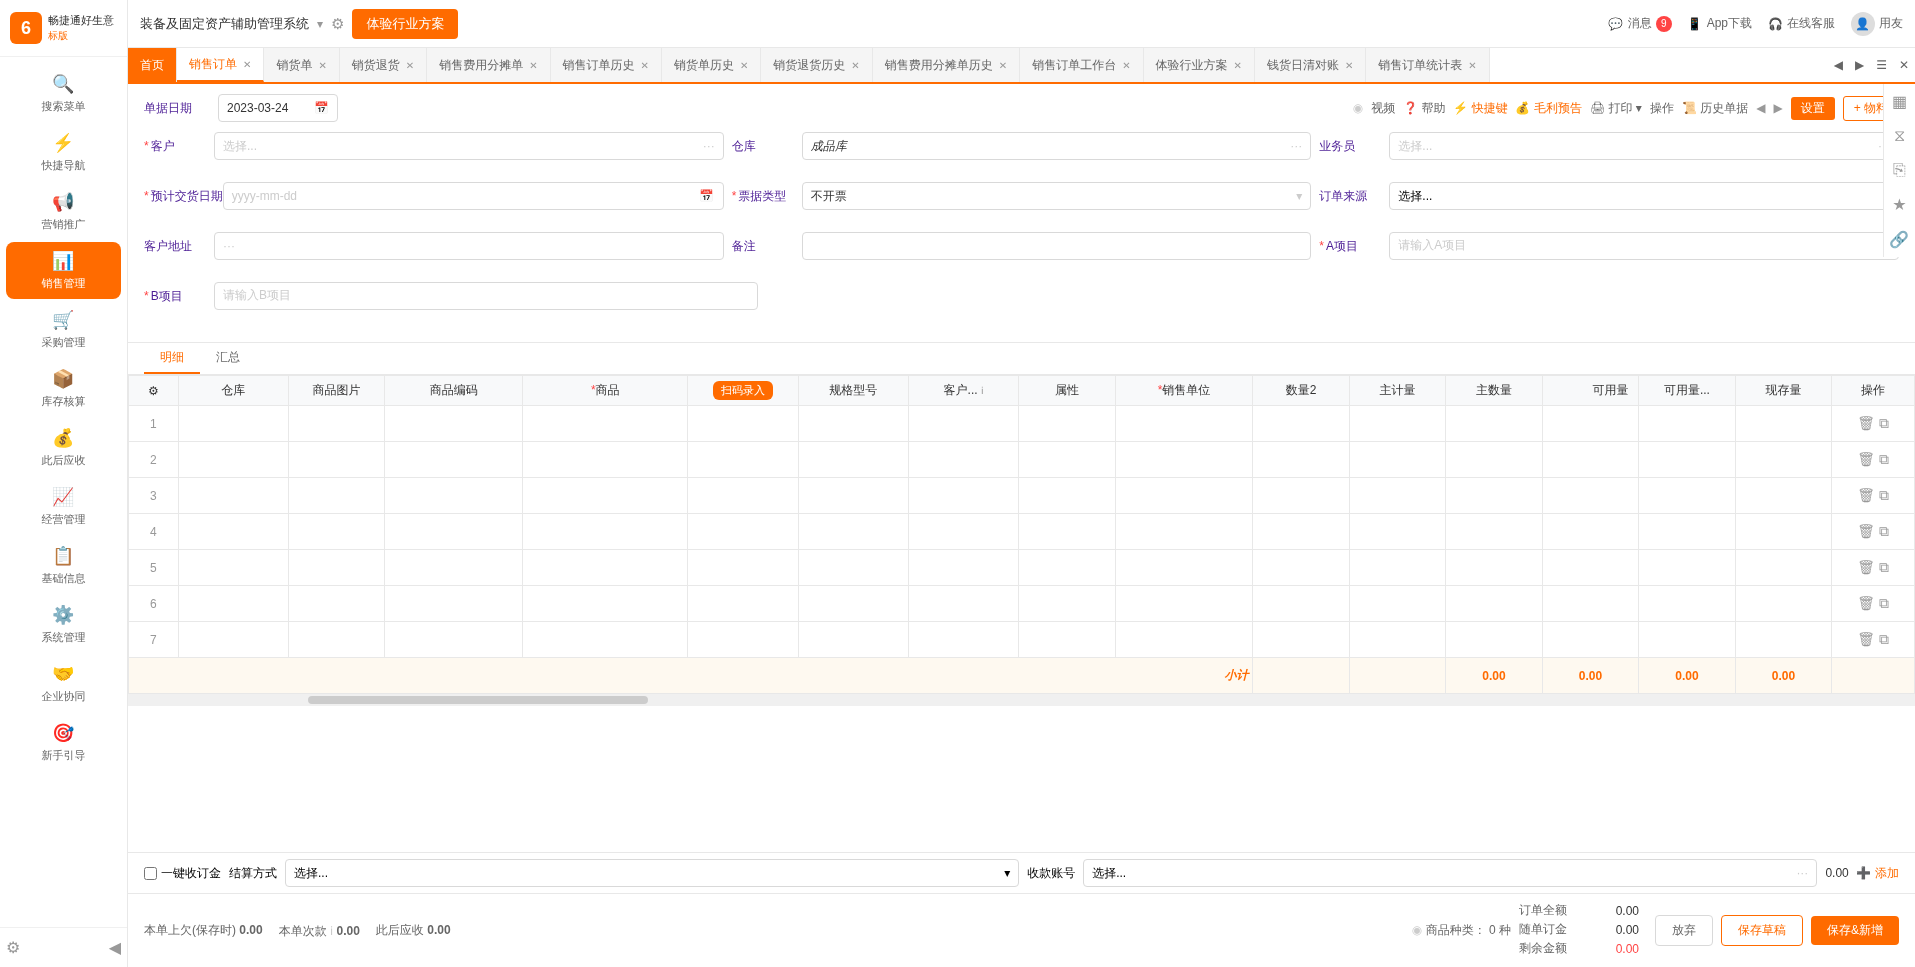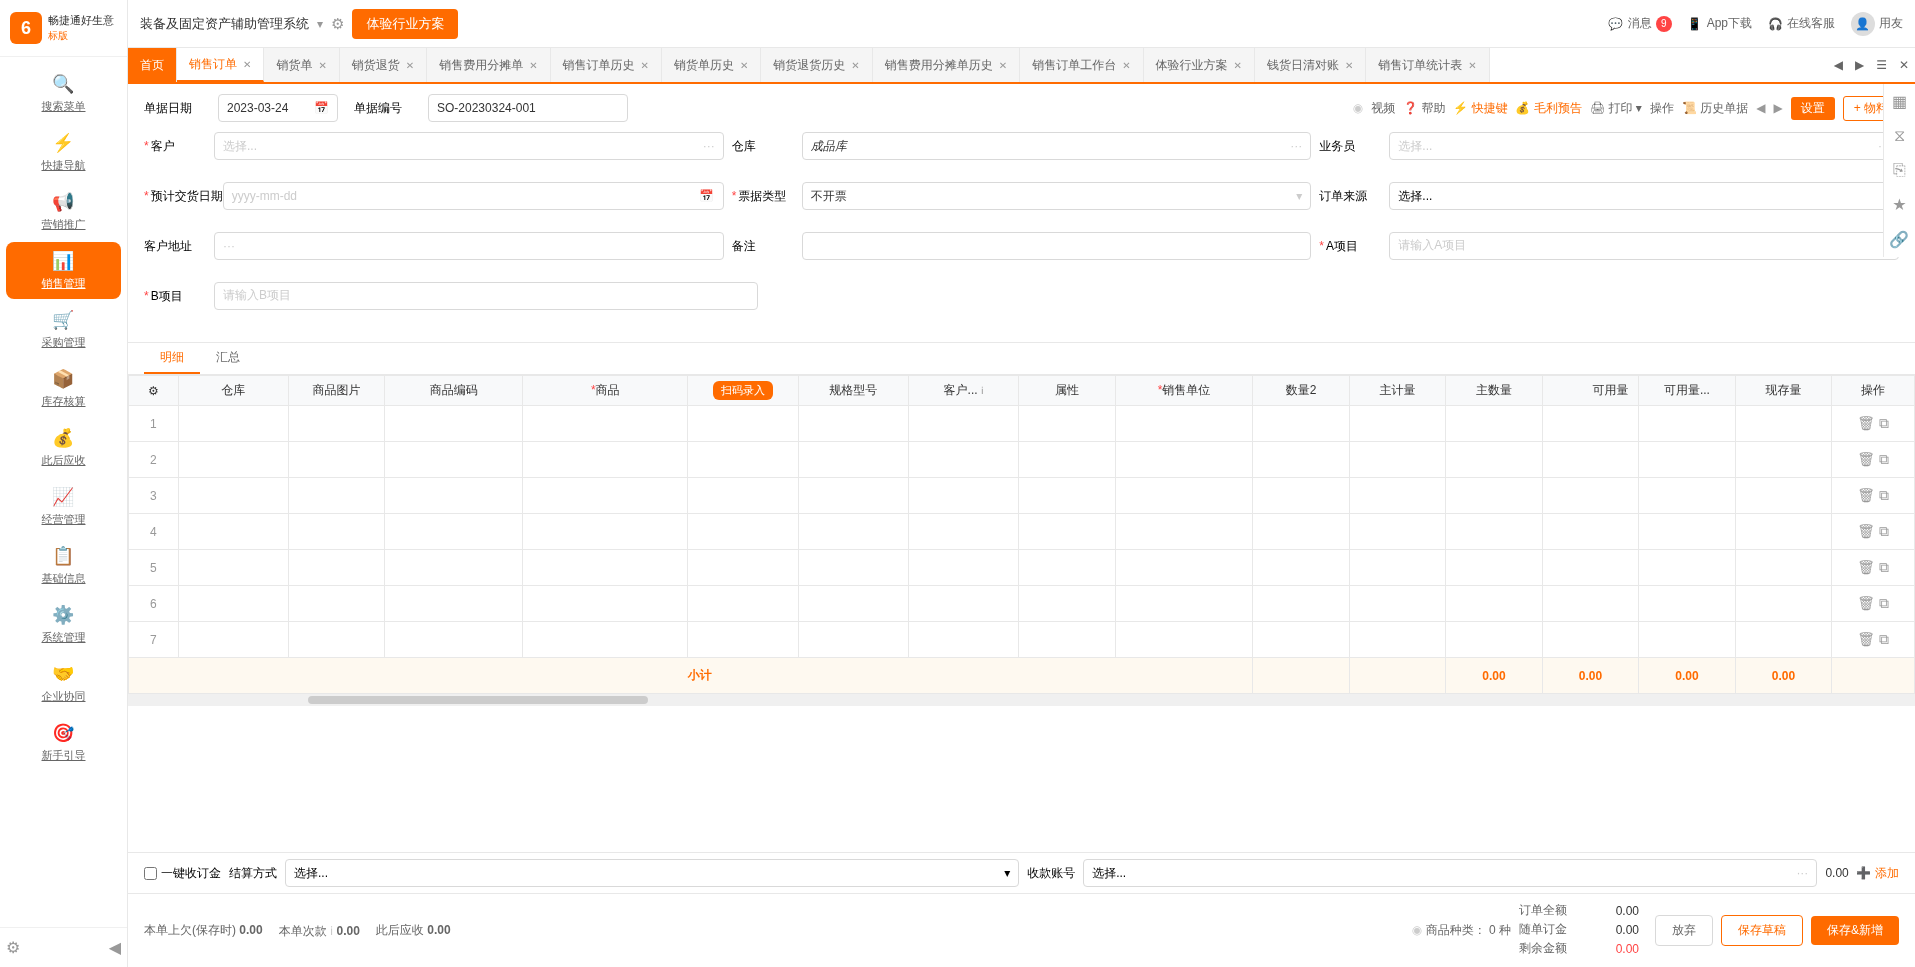--- a/index.html
+++ b/index.html
@@ -19,21 +19,21 @@
     }
     .logo-text { font-size: 11px; color: #333; line-height: 1.4; }
     .logo-sub { font-size: 10px; color: #ff6b00; }
     .sidebar-menu { flex: 1; overflow-y: auto; padding: 6px 0; }
     .sidebar-item {
       display: flex; flex-direction: column; align-items: center; padding: 8px 4px;
       cursor: pointer; color: #666; gap: 4px; border-radius: 4px; margin: 2px 6px;
     }
     .sidebar-item.active { background: #ff6b00; color: #fff; border-radius: 8px; }
     .sidebar-item .s-icon { font-size: 18px; }
-    .sidebar-item .s-label { font-size: 11px; text-align: center; text-decoration: underline; }
+    .sidebar-item .s-label { font-size: 11px; text-align: center; }
     .sidebar-bottom {
       padding: 10px 6px; border-top: 1px solid #f0f0f0; display: flex; justify-content: space-between; align-items: center;
     }
 
     
     .top-header {
       position: fixed; left: 128px; top: 0; right: 0; height: 48px; background: #fff;
       border-bottom: 1px solid #e8e8e8; z-index: 99; display: flex; align-items: center; padding: 0 12px;
       justify-content: space-between;
     }
@@ -74,21 +74,21 @@
     }
     .form-toolbar {
       display: flex; align-items: center; justify-content: space-between; margin-bottom: 10px;
     }
     .form-toolbar-left { display: flex; align-items: center; gap: 16px; font-size: 12px; }
     .form-toolbar-right { display: flex; align-items: center; gap: 8px; font-size: 12px; color: #666; }
     .toolbar-btn { display: flex; align-items: center; gap: 2px; cursor: pointer; color: #666; }
     .toolbar-btn.primary { color: #ff6b00; }
     .field-row { display: flex; align-items: flex-end; margin-bottom: 22px; gap: 8px; flex-wrap: wrap; }
     .field-group { display: flex; align-items: center; flex: 1; min-width: 280px; }
-    .field-label { color: #000000; min-width: 70px; white-space: nowrap; }
+    .field-label { color: #4c1d95; min-width: 70px; white-space: nowrap; }
     .field-label.required::before { content: '*'; color: #ff4444; margin-right: 2px; }
     .field-input {
       flex: 1; border: 1px solid #d9d9d9; border-radius: 4px; padding: 4px 8px;
       height: 28px; color: #ccc; font-size: 12px; background: #fff;
     }
     .field-input.with-icon { display: flex; align-items: center; justify-content: space-between; }
     .select-control {
       flex: 1; border: 1px solid #d9d9d9; border-radius: 4px; padding: 4px 8px;
       height: 28px; display: flex; align-items: center; justify-content: space-between; cursor: pointer;
     }
@@ -326,24 +326,20 @@
   <div class="form-area">
 
     <div class="form-toolbar">
       <div class="form-toolbar-left">
         <div class="field-date">
           <span class="field-label">单据日期</span>
           <div class="field-input with-icon" style="width:120px;color:#333;">
             <span>2023-03-24</span>
             <span style="color:#ccc;">📅</span>
           </div>
-        </div>
-        <div class="field-date">
-          <span class="field-label">单据编号</span>
-          <span class="field-input" style="width:200px;color:#333;display:flex;align-items:center;">SO-20230324-001</span>
         </div>
       </div>
       <div class="form-toolbar-right">
         <span style="color:#ccc;">◉</span>
         <span class="toolbar-btn">视频</span>
         <span class="toolbar-btn">❓ 帮助</span>
         <span class="toolbar-btn primary">⚡ 快捷键</span>
         <span class="toolbar-btn primary">💰 毛利预告</span>
         <span class="toolbar-btn">🖨 打印 ▾</span>
         <span class="toolbar-btn">操作</span>
@@ -627,21 +623,21 @@
       <td>
         <div class="action-btns">
           <span class="action-btn">🗑</span>
           <span class="action-btn">⧉</span>
         </div>
       </td>
     </tr>
         </tbody>
       <tfoot>
         <tr class="subtotal-row">
-          <td colspan="10" style="text-align:center;padding-left:22px;">小计</td>
+          <td colspan="10" style="text-align:right;padding-left:22px;font-style:italic;">小计</td>
           <td></td>
           <td></td>
           <td>0.00</td>
           <td>0.00</td>
           <td>0.00</td>
           <td>0.00</td>
           <td></td>
         </tr>
       </tfoot>
     </table>

